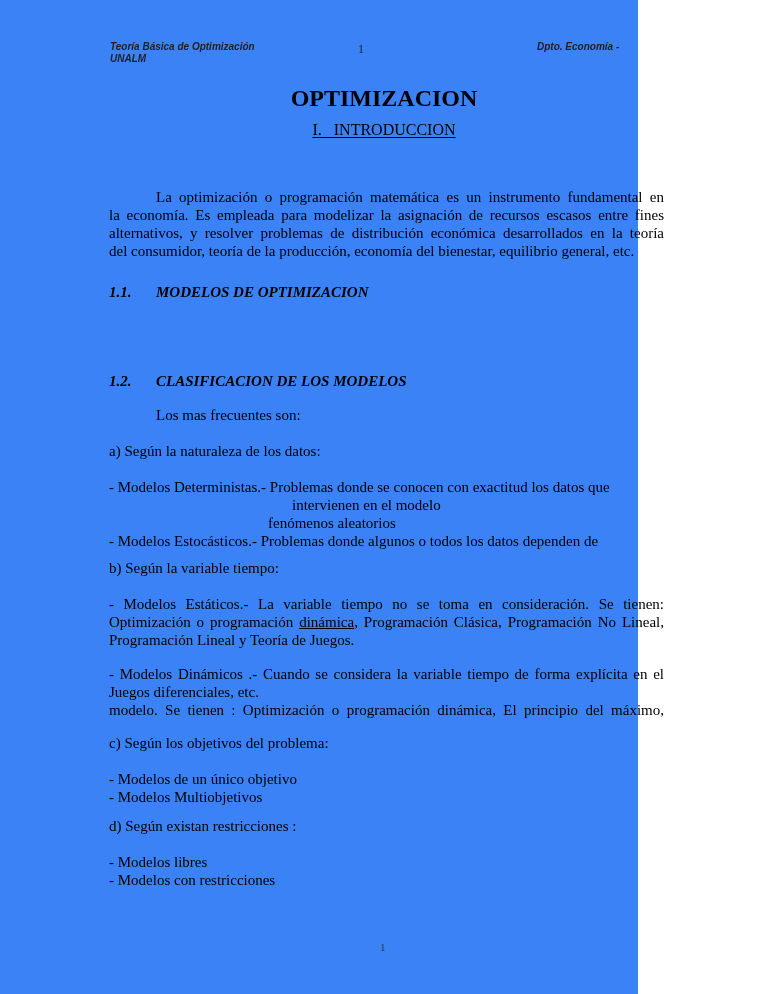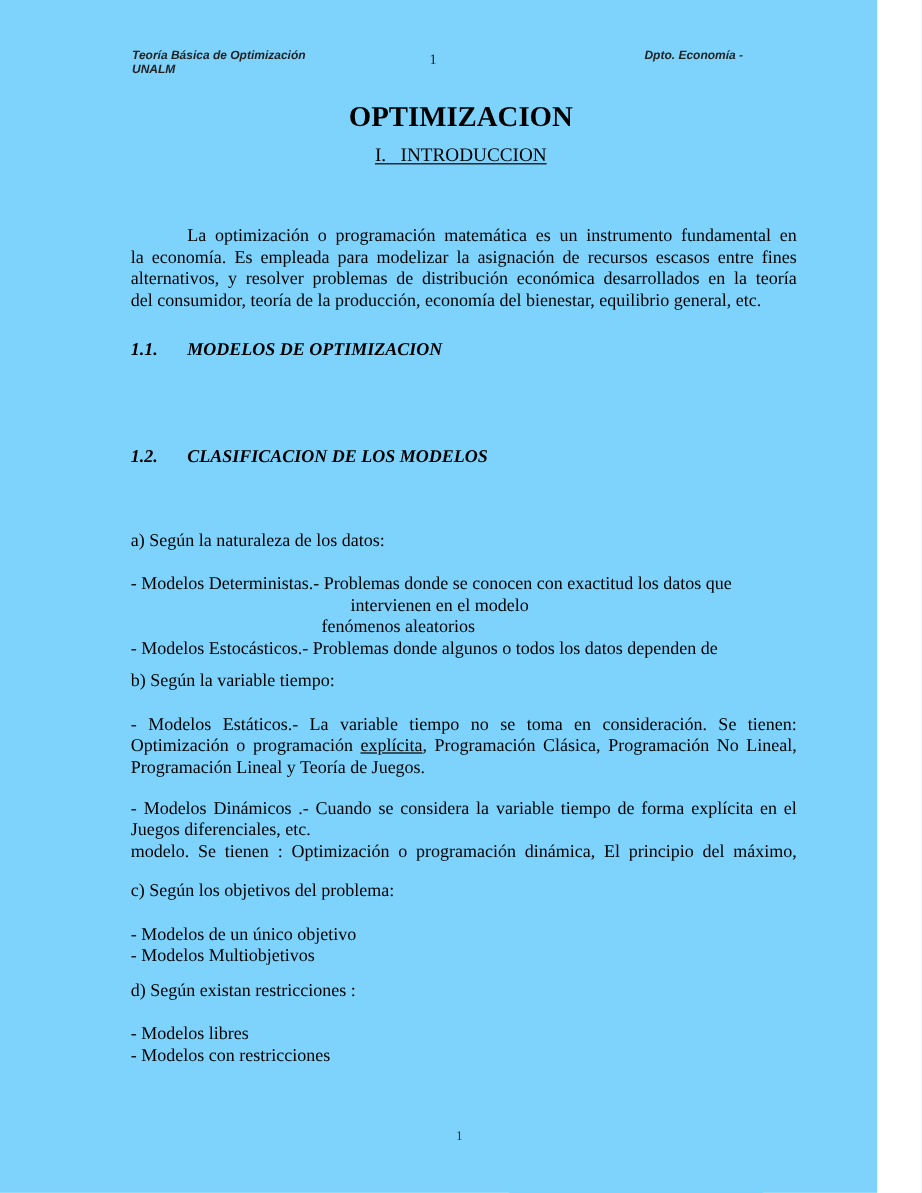--- a/index.html
+++ b/index.html
@@ -1,17 +1,17 @@
 <!DOCTYPE html>
 <html><head>
   <meta charset="utf-8">
   <style>
     html, body { margin: 0; padding: 0; background: #ffffff; }
     body { width: 768px; height: 994px; position: relative; overflow: hidden; color: #000; }
-    .page { position: absolute; left: 0; top: 0; width: 731px; height: 994px; background: #7dd3fc; }
+    .page { position: absolute; left: 0; top: 0; width: 638px; height: 994px; background: #3b82f6; }
     .hdr { position: absolute; font-family: "Liberation Sans", sans-serif; font-style: italic; font-weight: bold; font-size: 10px; line-height: 12px; color: #222; }
     .hdr-left { left: 110px; top: 41px; }
     .hdr-right { left: 537px; top: 41px; }
     .hdr-num { position: absolute; left: 358px; top: 42px; font-family: "Liberation Serif", serif; font-size: 12px; color: #222; }
     .title { position: absolute; left: 0; width: 768px; top: 84px; text-align: center; font-family: "Liberation Serif", serif; font-weight: bold; font-size: 24px; line-height: 28px; }
     .chapter { position: absolute; left: 0; width: 768px; top: 120px; text-align: center; font-family: "Liberation Serif", serif; font-weight: normal; font-size: 16px; line-height: 20px; }
     .chapter span { text-decoration: underline; text-underline-offset: 2px; white-space: pre; }
     .block { position: absolute; left: 109px; width: 555px; font-family: "Liberation Serif", serif; font-size: 15px; line-height: 18px; }
     .line { display: block; white-space: nowrap; height: 18px; }
     .just { text-align: justify; text-align-last: justify; white-space: normal; }
@@ -43,35 +43,38 @@
   <div class="block" style="top:188px;">
     <span class="line just indent">La optimización o programación matemática es un instrumento fundamental en</span>
     <span class="line just">la economía. Es empleada para modelizar la asignación de recursos escasos entre fines</span>
     <span class="line just">alternativos, y resolver problemas de distribución económica desarrollados en la teoría</span>
     <span class="line">del consumidor, teoría de la producción, economía del bienestar, equilibrio general, etc.</span>
   </div>
 
   <div class="sec" style="top:262px;margin-top:21px;"><span class="num">1.1.</span><span>MODELOS DE OPTIMIZACION</span></div>
 
   <div class="sec" style="top:372px;"><span class="num">1.2.</span><span>CLASIFICACION DE LOS MODELOS</span></div>
+  <div class="block" style="top:406px;">
+    <span class="line indent">Los mas frecuentes son:</span>
+  </div>
 
   <div class="block" style="top:442px;">
     <span class="line">a) Según la naturaleza de los datos:</span>
     <span class="line" style="height:18px;"></span>
     <span class="line">- Modelos Deterministas.- Problemas donde se conocen con exactitud los datos que</span>
     <span class="line hang1">intervienen en el modelo</span>
     <span class="line hang2">fenómenos aleatorios</span>
     <span class="line">- Modelos Estocásticos.- Problemas donde algunos o todos los datos dependen de</span>
   </div>
 
   <div class="block" style="top:559px;">
     <span class="line">b) Según la variable tiempo:</span>
     <span class="line" style="height:18px;"></span>
     <span class="line just">- Modelos Estáticos.-  La variable tiempo no se toma en consideración. Se tienen:</span>
-    <span class="line just"><span>Optimización o programación </span><span class="u">explícita</span><span>, Programación Clásica, Programación No Lineal,</span></span>
+    <span class="line just"><span>Optimización o programación </span><span class="u">dinámica</span><span>, Programación Clásica, Programación No Lineal,</span></span>
     <span class="line">Programación Lineal y Teoría de Juegos.</span>
   </div>
   <div class="block" style="top:665px;">
     <span class="line just">- Modelos  Dinámicos .- Cuando se considera la variable tiempo de forma explícita en el</span>
     <span class="line">Juegos diferenciales, etc.</span>
     <span class="line just">modelo. Se tienen : Optimización o programación dinámica, El principio del máximo,</span>
   </div>
 
   <div class="block" style="top:734px;">
     <span class="line">c) Según los objetivos del problema:</span>

